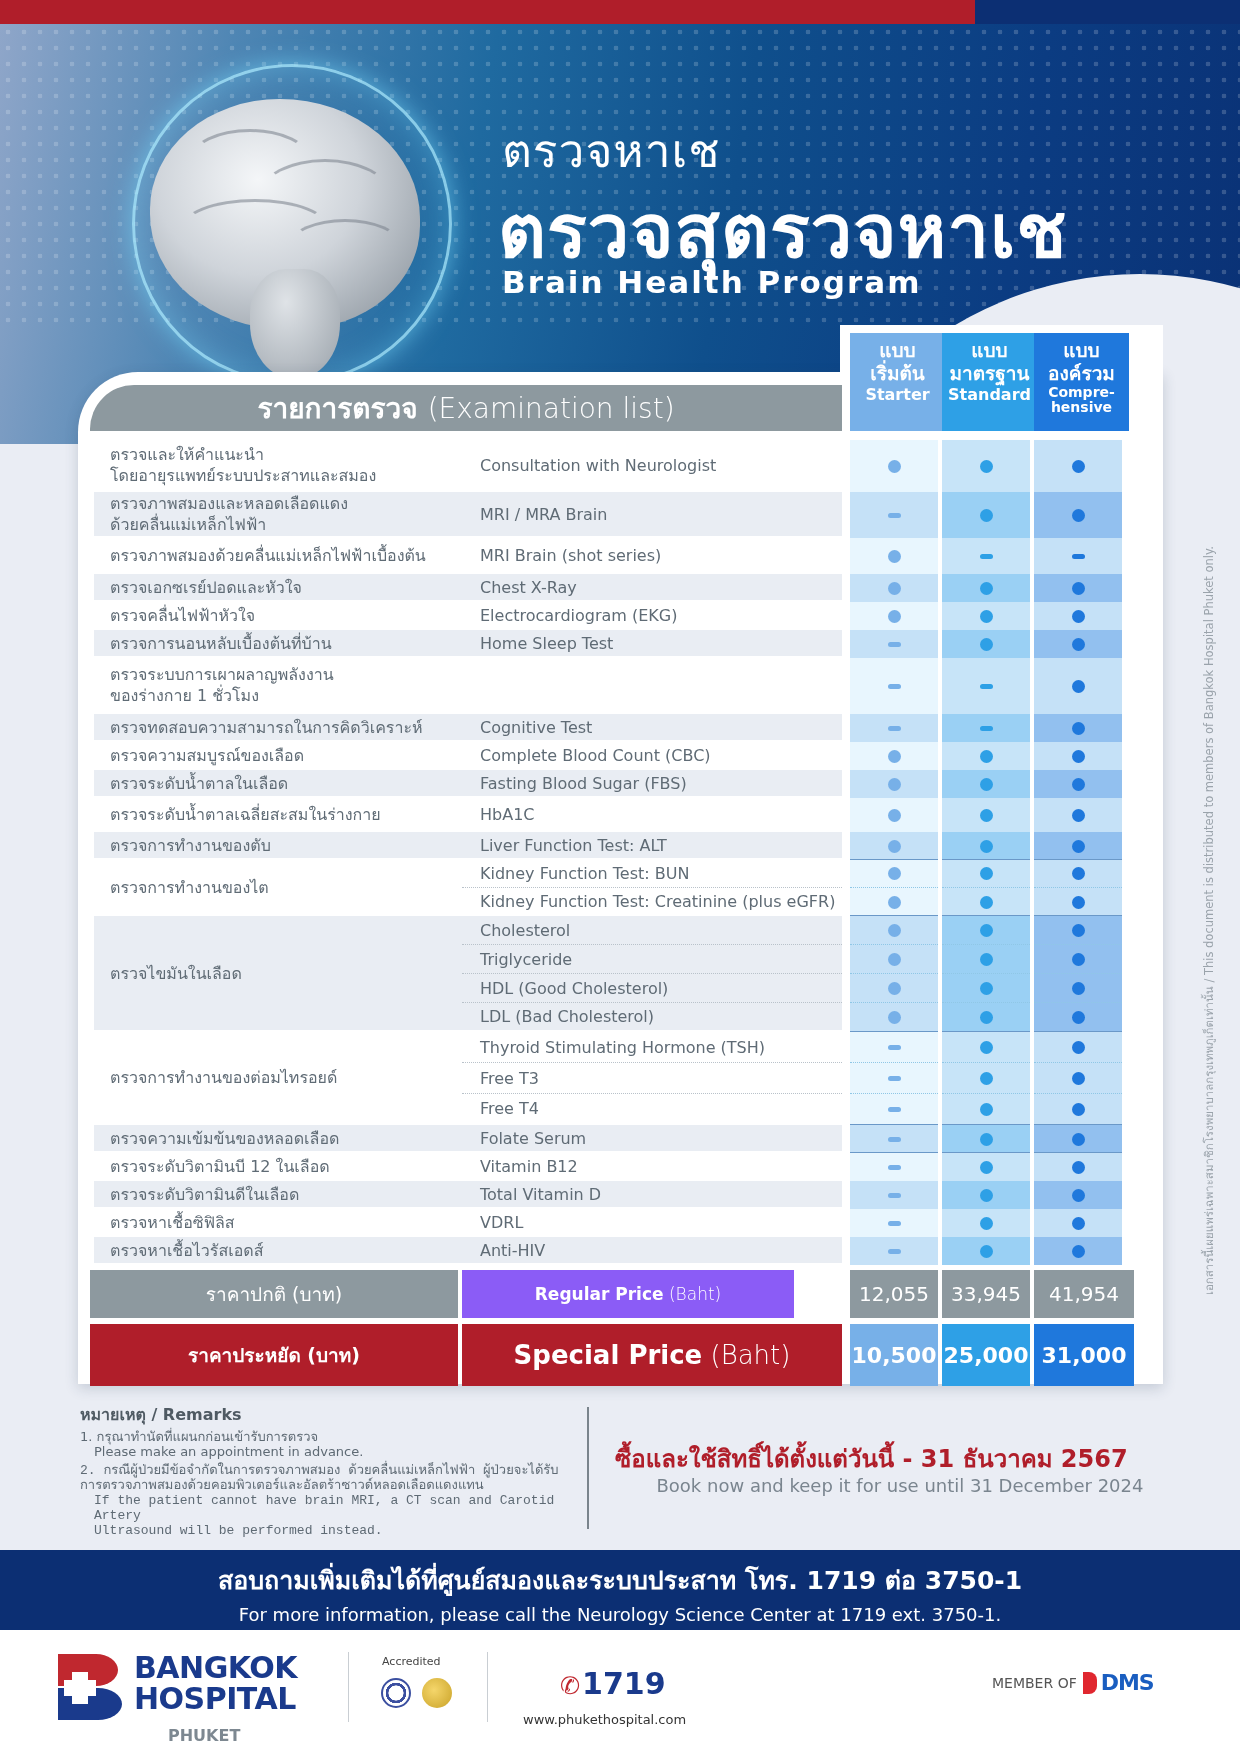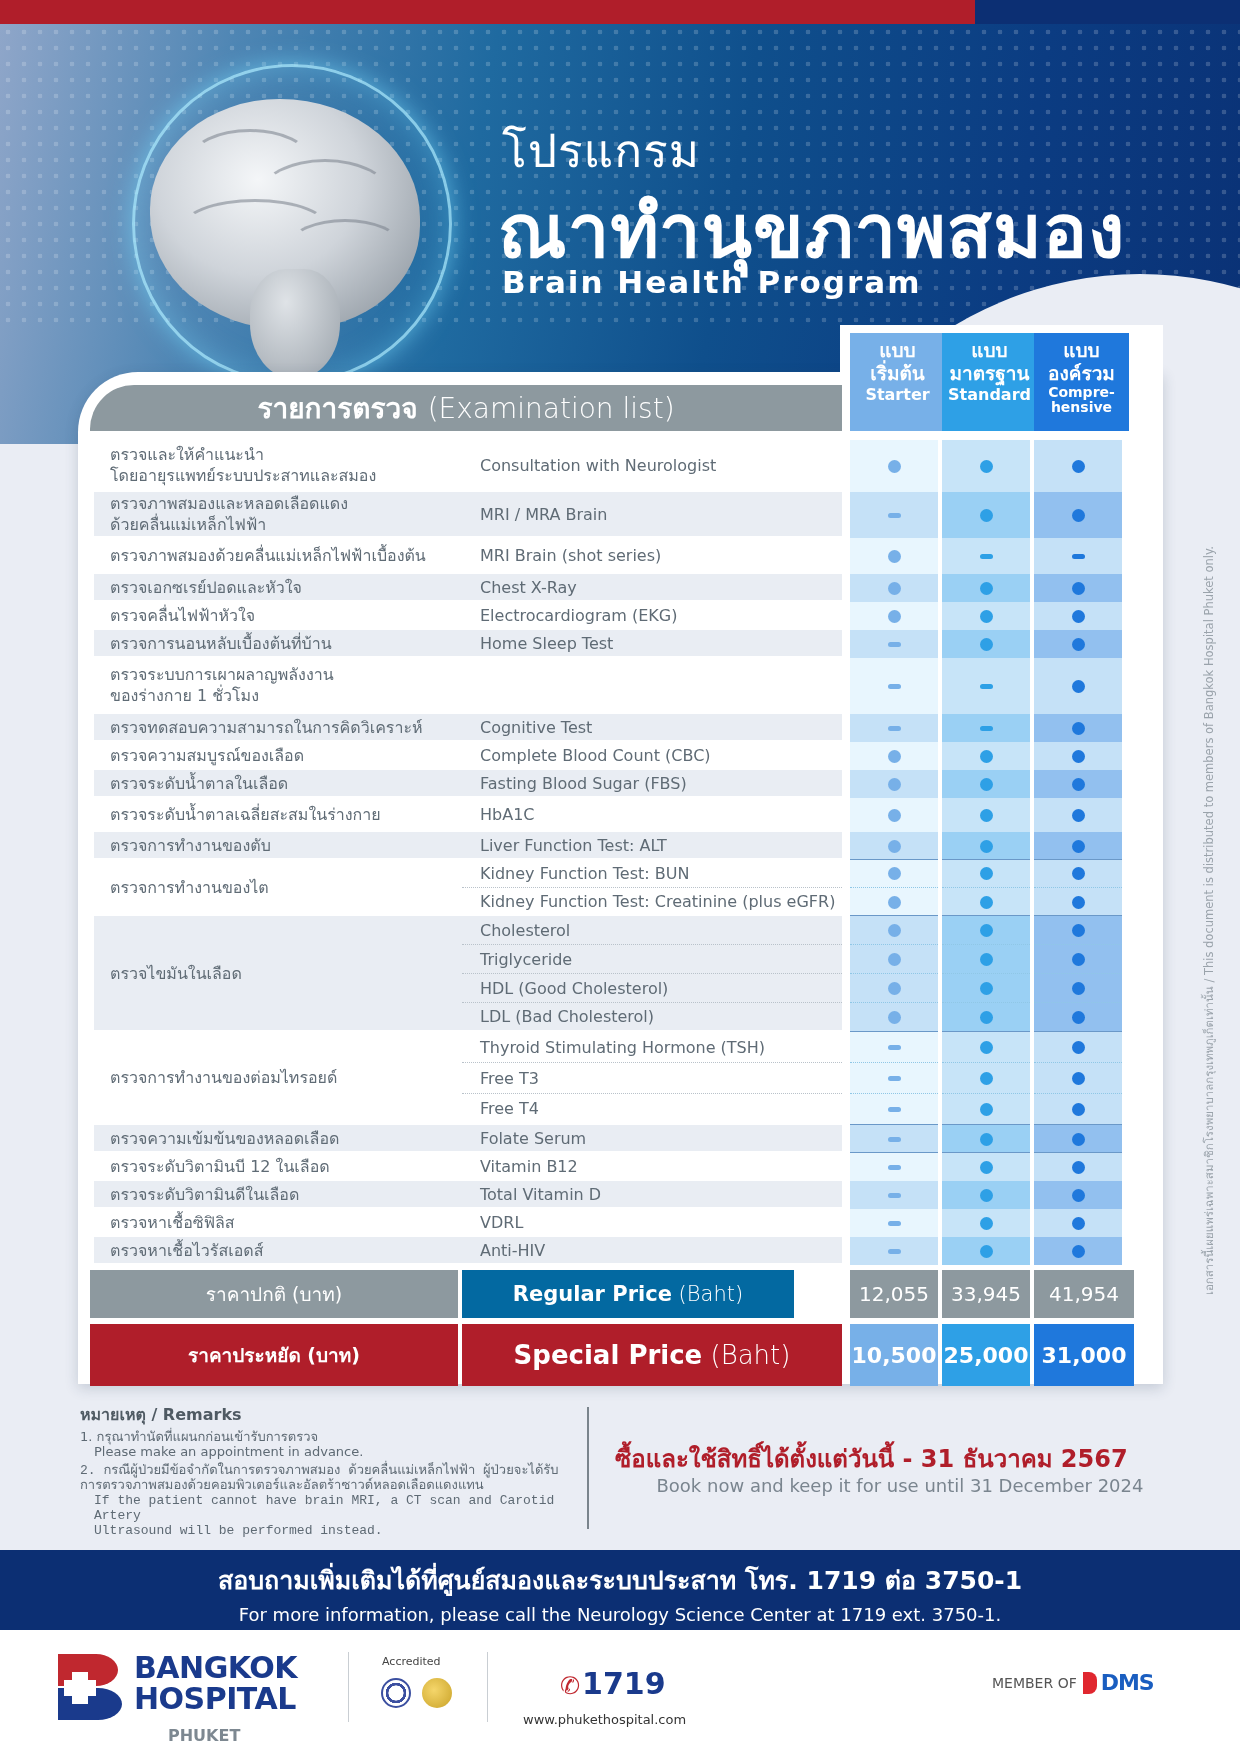--- a/index.html
+++ b/index.html
@@ -95,22 +95,22 @@
 <div class="hero">
   <div class="dots"></div>
   <div class="hero-curve"></div>
   <div class="brain-ring"></div>
   <div class="brain">
     <div class="brain-groove" style="left:40px;top:30px;width:120px;height:60px;"></div>
     <div class="brain-groove" style="left:110px;top:60px;width:130px;height:70px;"></div>
     <div class="brain-groove" style="left:30px;top:100px;width:150px;height:60px;"></div>
     <div class="brain-groove" style="left:140px;top:120px;width:110px;height:50px;"></div>
   </div>
-  <div class="title-pre">โปรแกรม</div>
-  <div class="title-main">ณาทำนุขภาพสมอง</div>
+  <div class="title-pre">ตรวจหาเช</div>
+  <div class="title-main">ตรวจสุตรวจหาเช</div>
   <div class="title-en">Brain Health Program</div>
 </div>
 
 <div class="side-note">เอกสารนี้เผยแพร่เฉพาะสมาชิกโรงพยาบาลกรุงเทพภูเก็ตเท่านั้น / This document is distributed to members of Bangkok Hospital Phuket only.</div>
 
 <div class="card"></div>
 <div class="plan-card"></div>
 
 <div class="exam-head">
   <b>รายการตรวจ</b>
@@ -473,21 +473,21 @@
     <div class="mk" style="position: absolute; left: 942px; width: 88px; top: 1237px; height: 28px; background: rgb(154, 208, 244);">
       <div class="dot" style="background: rgb(46, 160, 230);"></div>
     </div>
     <div class="mk" style="position: absolute; left: 1034px; width: 88px; top: 1237px; height: 28px; background: rgb(146, 192, 239);">
       <div class="dot" style="background: rgb(31, 120, 220);"></div>
     </div>
   </div>
 
 <div class="price-row" style="top:1270px;height:48px;">
   <div class="pr-cell" style="left:0;width:368px;background:#8d999f;font-size:19px;">ราคาปกติ (บาท)</div>
-  <div class="pr-cell" style="left:372px;width:332px;background:#0369a1;font-size:21px;">
+  <div class="pr-cell" style="left:372px;width:332px;background:#8b5cf6;font-size:17px;">
     <b>Regular Price</b>&nbsp;<span style="font-weight:300">(Baht)</span>
   </div>
   <div class="pr-cell" style="left:760px;width:88px;background:#8d999f;font-size:20px;">12,055</div>
   <div class="pr-cell" style="left:852px;width:88px;background:#8d999f;font-size:20px;">33,945</div>
   <div class="pr-cell" style="left:944px;width:100px;background:#8d999f;font-size:20px;">41,954</div>
 </div>
 
 <div class="price-row" style="top:1324px;height:62px;">
   <div class="pr-cell" style="left:0;width:368px;background:#b01e2a;font-size:19px;font-weight:bold;">ราคาประหยัด (บาท)</div>
   <div class="pr-cell" style="left:372px;width:380px;background:#b01e2a;font-size:26px;">

